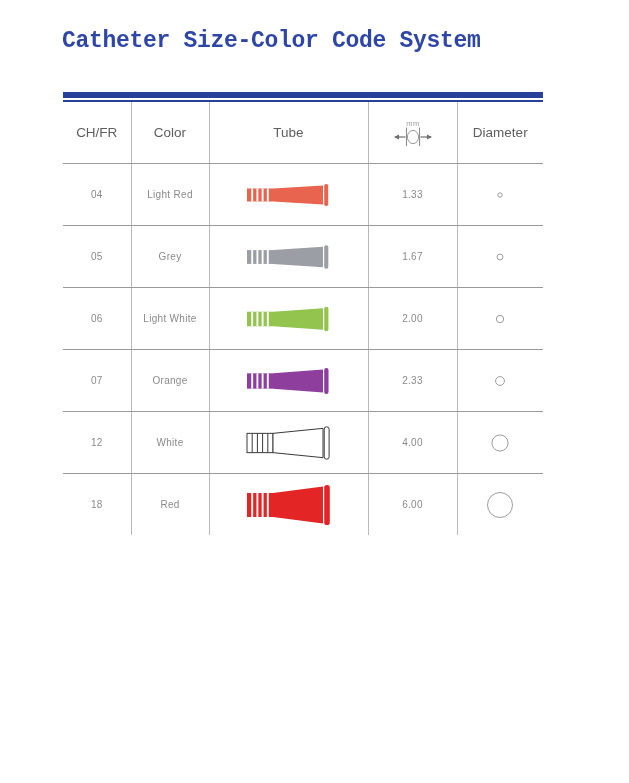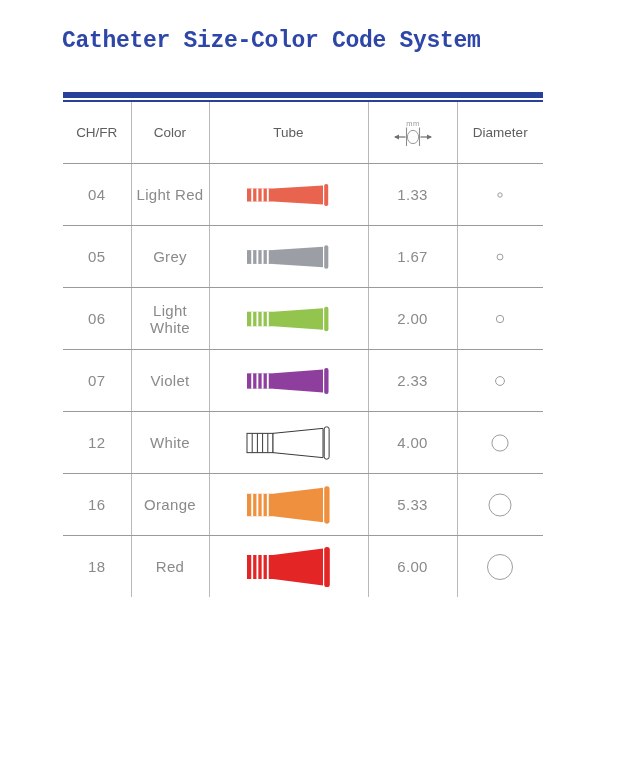--- a/index.html
+++ b/index.html
@@ -74,21 +74,21 @@
   .col-mm { width: 89px; }
   .col-dia { width: 86px; }
 
   thead th {
     height: 61px;
     font-size: 13.5px;
     color: #5e5e5e;
   }
   tbody td {
     height: 61px;
-    font-size: 15px;
+    font-size: 10px;
     color: #8a8a8a;
     letter-spacing: 0.3px;
   }
 
   .mm-icon-cell svg { display: block; margin: 0 auto; }
 
   .tube-cell, .dia-cell { line-height: 0; }
   .tube-cell svg, .dia-cell svg { display: block; margin: 0 auto; }
 </style>
 </head>
@@ -187,21 +187,21 @@
           </td>
           <td>2.00</td>
           <td class="dia-cell">
             <svg width="34" height="34" viewBox="0 0 34 34">
               <circle cx="17" cy="17" r="3.68" fill="none" stroke="#9d9d9d" stroke-width="1"></circle>
             </svg>
           </td>
         </tr>
         <tr>
           <td>07</td>
-          <td>Violet</td>
+          <td>Orange</td>
           <td class="tube-cell">
             <svg width="100" height="56" viewBox="0 0 100 56">
               <rect x="8" y="20.322269807280513" width="26" height="15.355460385438972" fill="#8e3f9e" stroke="none" stroke-width="0"></rect>
               <line x1="13.2" y1="20.322269807280513" x2="13.2" y2="35.67773019271949" stroke="#ffffff" stroke-width="1.9"></line>
               <line x1="18.4" y1="20.322269807280513" x2="18.4" y2="35.67773019271949" stroke="#ffffff" stroke-width="1.9"></line>
               <line x1="23.6" y1="20.322269807280513" x2="23.6" y2="35.67773019271949" stroke="#ffffff" stroke-width="1.9"></line>
               <line x1="28.8" y1="20.322269807280513" x2="28.8" y2="35.67773019271949" stroke="#ffffff" stroke-width="1.9"></line>
               <polygon points="34,20.322269807280513 84,16.572805139186293 84,39.42719486081371 34,35.67773019271949" fill="#8e3f9e" stroke="none" stroke-width="0"></polygon>
               <rect x="85.2" y="15.072805139186293" width="4.342612419700214" height="25.85438972162741" rx="1.97391473622737" fill="#8e3f9e" stroke="none" stroke-width="0"></rect>
             </svg>
@@ -228,41 +228,20 @@
             </svg>
           </td>
           <td>4.00</td>
           <td class="dia-cell">
             <svg width="34" height="34" viewBox="0 0 34 34">
               <circle cx="17" cy="17" r="8.09" fill="none" stroke="#9d9d9d" stroke-width="1"></circle>
             </svg>
           </td>
         </tr>
         <tr>
-          <td>16</td>
-          <td>Orange</td>
-          <td class="tube-cell">
-            <svg width="100" height="56" viewBox="0 0 100 56">
-              <rect x="8" y="16.789079229122056" width="26" height="22.42184154175589" fill="#ef903f" stroke="none" stroke-width="0"></rect>
-              <line x1="13.2" y1="16.789079229122056" x2="13.2" y2="39.21092077087795" stroke="#ffffff" stroke-width="1.9"></line>
-              <line x1="18.4" y1="16.789079229122056" x2="18.4" y2="39.21092077087795" stroke="#ffffff" stroke-width="1.9"></line>
-              <line x1="23.6" y1="16.789079229122056" x2="23.6" y2="39.21092077087795" stroke="#ffffff" stroke-width="1.9"></line>
-              <line x1="28.8" y1="16.789079229122056" x2="28.8" y2="39.21092077087795" stroke="#ffffff" stroke-width="1.9"></line>
-              <polygon points="34,16.789079229122056 84,10.79122055674518 84,45.20877944325482 34,39.21092077087795" fill="#ef903f" stroke="none" stroke-width="0"></polygon>
-              <rect x="85.2" y="9.29122055674518" width="5.370449678800856" height="37.41755888650964" rx="2.4411134903640255" fill="#ef903f" stroke="none" stroke-width="0"></rect>
-            </svg>
-          </td>
-          <td>5.33</td>
-          <td class="dia-cell">
-            <svg width="34" height="34" viewBox="0 0 34 34">
-              <circle cx="17" cy="17" r="11.02" fill="none" stroke="#9d9d9d" stroke-width="1"></circle>
-            </svg>
-          </td>
-        </tr>
-        <tr>
           <td>18</td>
           <td>Red</td>
           <td class="tube-cell">
             <svg width="100" height="56" viewBox="0 0 100 56">
               <rect x="8" y="16" width="26" height="24" fill="#e32526" stroke="none" stroke-width="0"></rect>
               <line x1="13.2" y1="16" x2="13.2" y2="40" stroke="#ffffff" stroke-width="1.9"></line>
               <line x1="18.4" y1="16" x2="18.4" y2="40" stroke="#ffffff" stroke-width="1.9"></line>
               <line x1="23.6" y1="16" x2="23.6" y2="40" stroke="#ffffff" stroke-width="1.9"></line>
               <line x1="28.8" y1="16" x2="28.8" y2="40" stroke="#ffffff" stroke-width="1.9"></line>
               <polygon points="34,16 84,9.5 84,46.5 34,40" fill="#e32526" stroke="none" stroke-width="0"></polygon>

